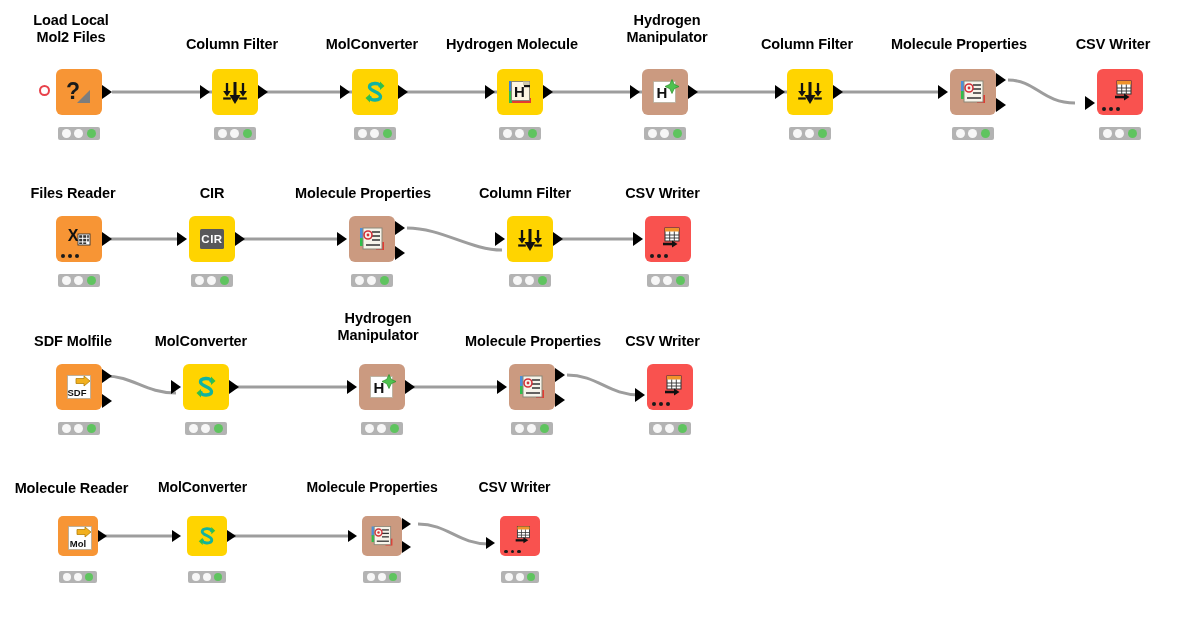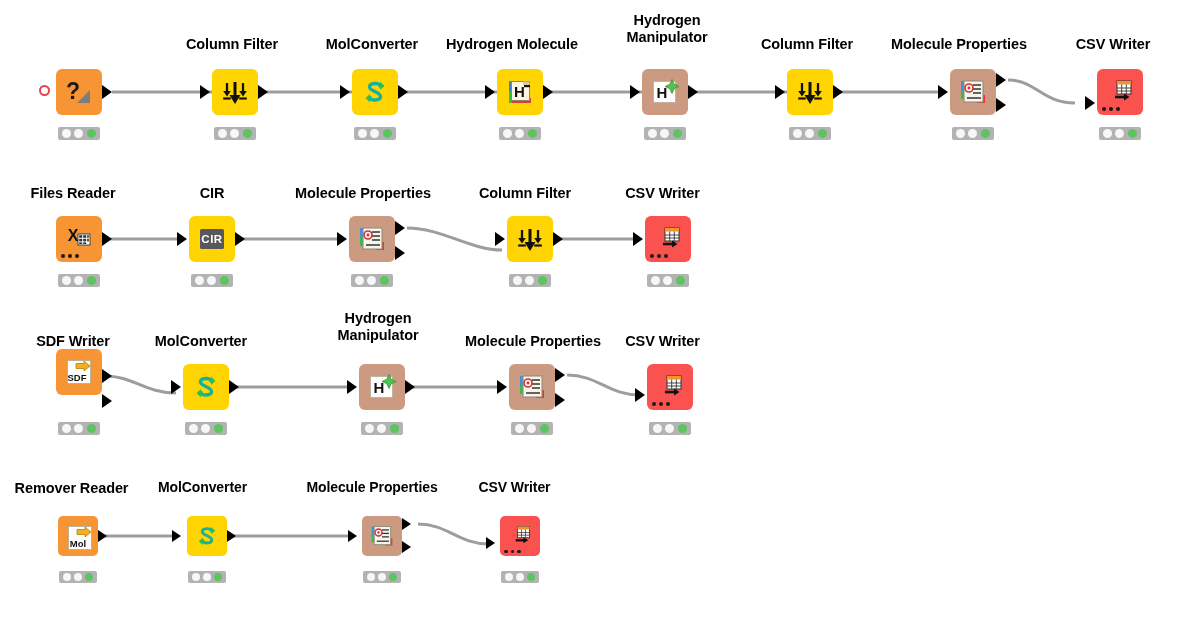--- a/index.html
+++ b/index.html
@@ -115,20 +115,22 @@
     <path d="M105,376 C133,376 145,393 176,393"></path>
     <path d="M221,387 L353,387"></path>
     <path d="M398,387 L503,387"></path>
     <path d="M567,375 C598,375 608,395 640,395"></path>
 
     <path d="M103,536 L177,536"></path>
     <path d="M222,536 L354,536"></path>
     <path d="M418,524 C448,524 458,544 489,544"></path>
   </svg>
 
+  <div class="node-label" style="left:11px;top:12px;width:120px;">Load Local
+Mol2 Files</div>
   <div class="varport" style="left:39px;top:85px;"></div>
   <div class="node" style="left:56px;top:69px;background:#f79535;">
     <span class="icn icn-unknown">
       <svg viewBox="0 0 30 30" width="30" height="30">
         <polygon points="13,26 26,26 26,13" fill="#7d7d7d"></polygon>
         <text x="9" y="22" font-family="Liberation Sans, sans-serif" font-size="23" font-weight="bold" fill="#1a1a1a" text-anchor="middle">?</text>
       </svg>
     </span>
   </div>
   <div class="port" style="left:102px;top:85px;"></div>
@@ -427,22 +429,22 @@
         <b></b>
         <b></b>
       </span>
   </div>
   <div class="status" style="left:647px;top:274px;">
     <i></i>
       <i></i>
       <i class="on"></i>
   </div>
 
-  <div class="node-label" style="left:13px;top:333px;width:120px;">SDF Writer</div>
-  <div class="node" style="left:56px;top:349px;background:#f79535;">
+  <div class="node-label" style="left:13px;top:333px;width:120px;">SDF Molfile</div>
+  <div class="node" style="left:56px;top:364px;background:#f79535;">
     <span class="icn">
       <svg viewBox="0 0 30 30" width="30" height="30">
         <rect x="3.5" y="3.5" width="23" height="23" fill="#ffffff" stroke="#b0aa99" stroke-width="0.8"></rect>
         <path d="M12,6.5 L20,6.5 L20,4 L26,9 L20,14 L20,11.5 L12,11.5 Z" fill="#f2b01e" stroke="#b57f07" stroke-width="0.8"></path>
         <text x="13" y="24" font-family="Liberation Sans, sans-serif" font-size="9.5" font-weight="bold" fill="#111" text-anchor="middle">SDF</text>
       </svg>
     </span>
   </div>
   <div class="port" style="left:102px;top:369px;"></div>
   <div class="port" style="left:102px;top:394px;"></div>
@@ -539,21 +541,21 @@
         <b></b>
         <b></b>
       </span>
   </div>
   <div class="status" style="left:649px;top:422px;">
     <i></i>
       <i></i>
       <i class="on"></i>
   </div>
 
-  <div class="node-label" style="left:8px;top:480px;width:127px;">Remover Reader</div>
+  <div class="node-label" style="left:8px;top:480px;width:127px;">Molecule Reader</div>
   <div class="node sm" style="left:58px;top:516px;background:#f79535;">
     <span class="icn">
       <svg viewBox="0 0 30 30" width="30" height="30">
         <rect x="3.5" y="3.5" width="23" height="23" fill="#ffffff" stroke="#b0aa99" stroke-width="0.8"></rect>
         <path d="M12,6.5 L20,6.5 L20,4 L26,9 L20,14 L20,11.5 L12,11.5 Z" fill="#f2b01e" stroke="#b57f07" stroke-width="0.8"></path>
         <text x="13" y="24" font-family="Liberation Sans, sans-serif" font-size="9.5" font-weight="bold" fill="#111" text-anchor="middle">Mol</text>
       </svg>
     </span>
   </div>
   <div class="port sm" style="left:98px;top:530px;"></div>

